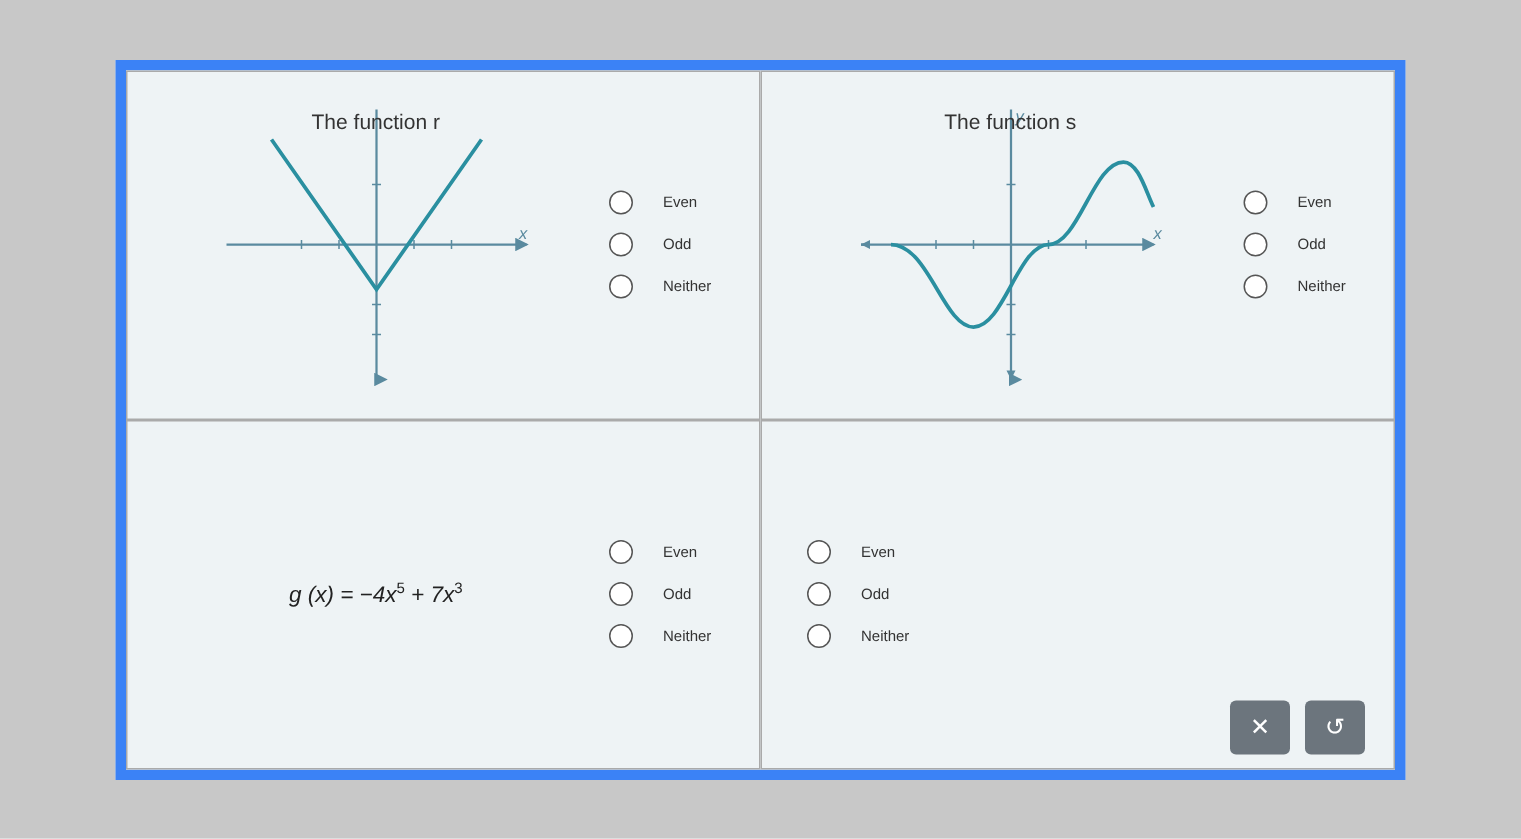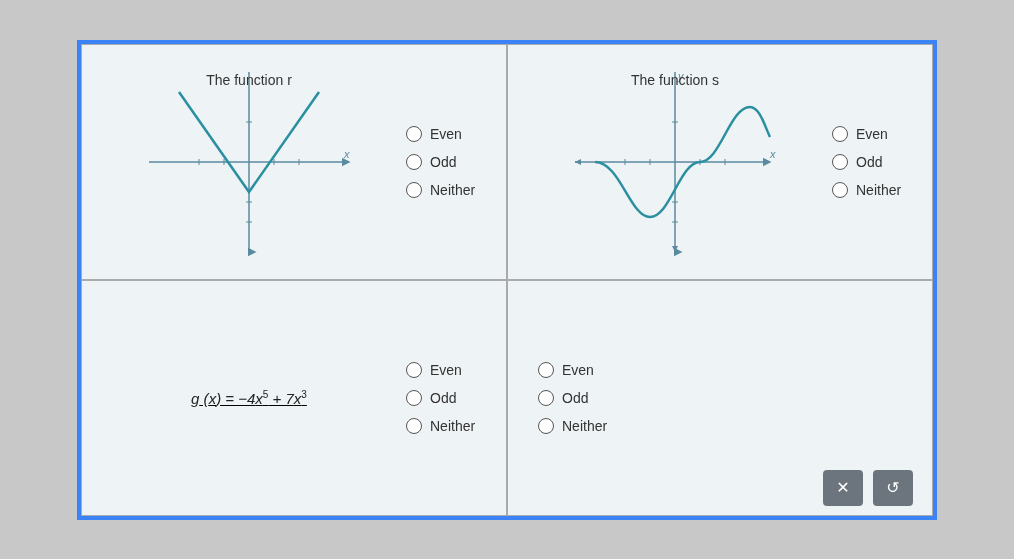--- a/index.html
+++ b/index.html
@@ -7,21 +7,21 @@
       background: #c8c8c8;
       display: flex;
       justify-content: center;
       align-items: center;
       width: 1014px;
       height: 559px;
       font-family: Arial, sans-serif;
     }
     .main-container {
       background: #f0f4f5;
-      border: 4px solid #3b82f6;
+      border: 7px solid #3b82f6;
       width: 860px;
       height: 480px;
       display: grid;
       grid-template-columns: 1fr 1fr;
       grid-template-rows: 1fr 1fr;
       position: relative;
     }
     .cell {
       border: 1px solid #aaa;
       display: flex;
@@ -52,43 +52,42 @@
     .options-area {
       display: flex;
       flex-direction: column;
       gap: 12px;
       padding-left: 10px;
       min-width: 90px;
     }
     .radio-option {
       display: flex;
       align-items: center;
-      gap: 8px;
-      font-size: 14px;
+      gap: 20px;
+      font-size: 10px;
       color: #333;
       cursor: pointer;
     }
     .radio-circle {
       width: 16px;
       height: 16px;
       border-radius: 50%;
       border: 1.5px solid #555;
       background: white;
       flex-shrink: 0;
     }
     svg.graph-svg {
       width: 220px;
       height: 200px;
     }
     .formula-area {
       flex: 1;
       display: flex;
       align-items: center;
       justify-content: center;
-      text-decoration: underline;
     }
     .formula-text {
       font-size: 15px;
       color: #222;
       font-style: italic;
     }
     sup {
       font-size: 10px;
       font-style: normal;
     }

